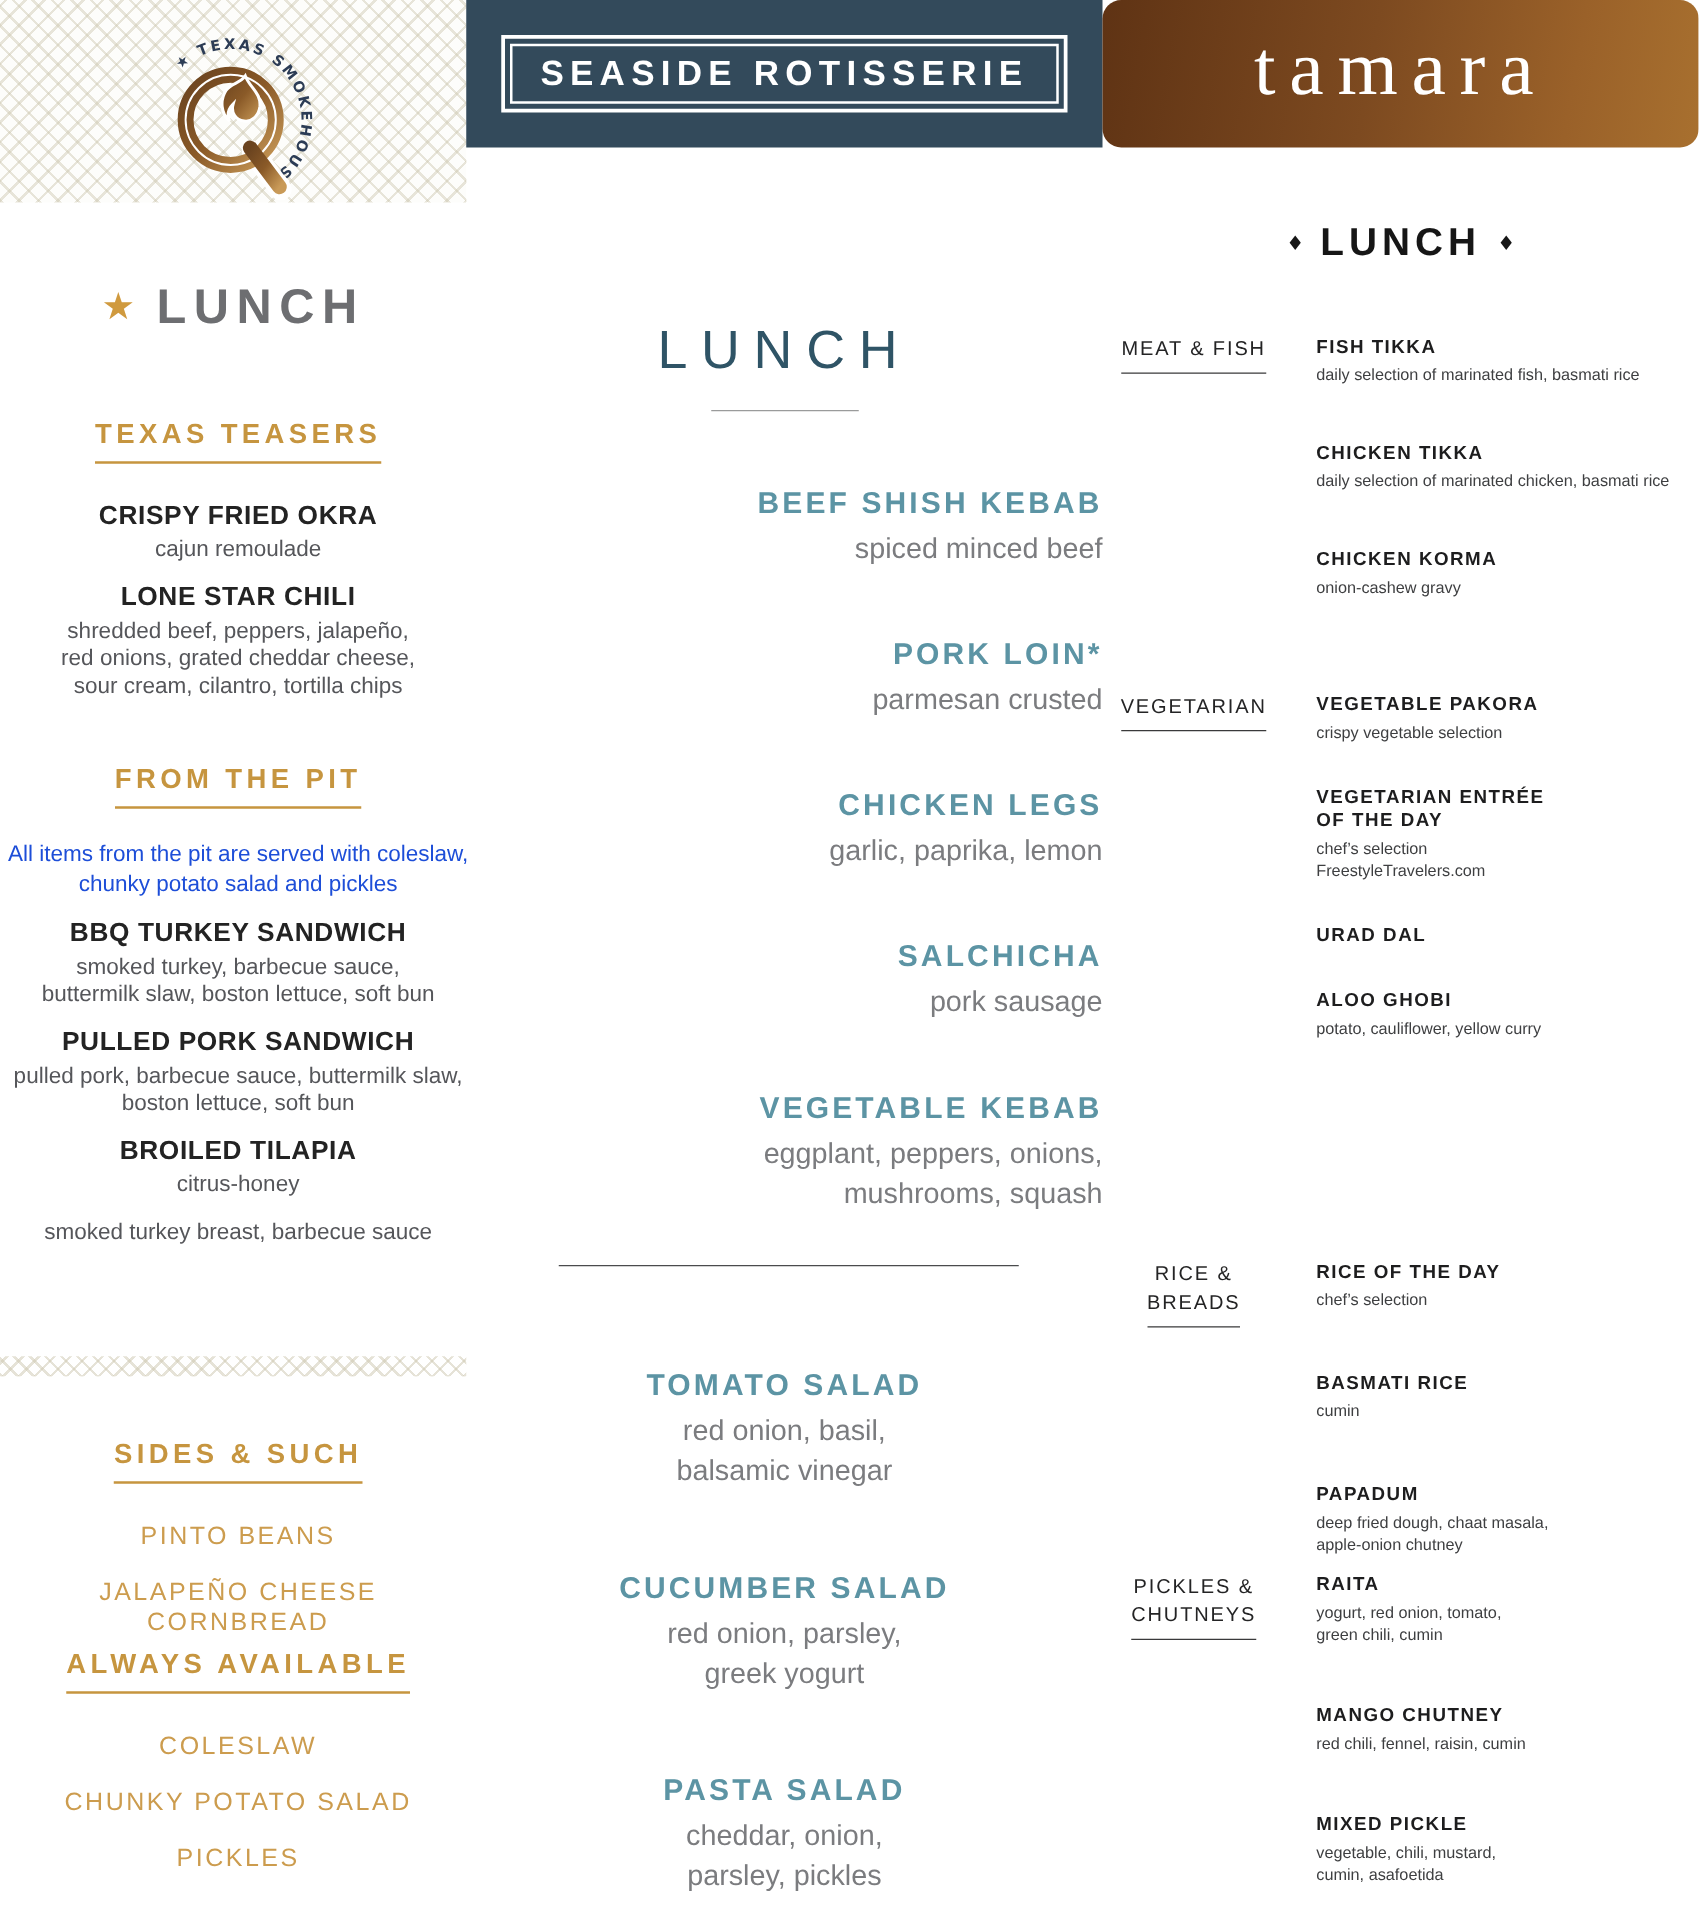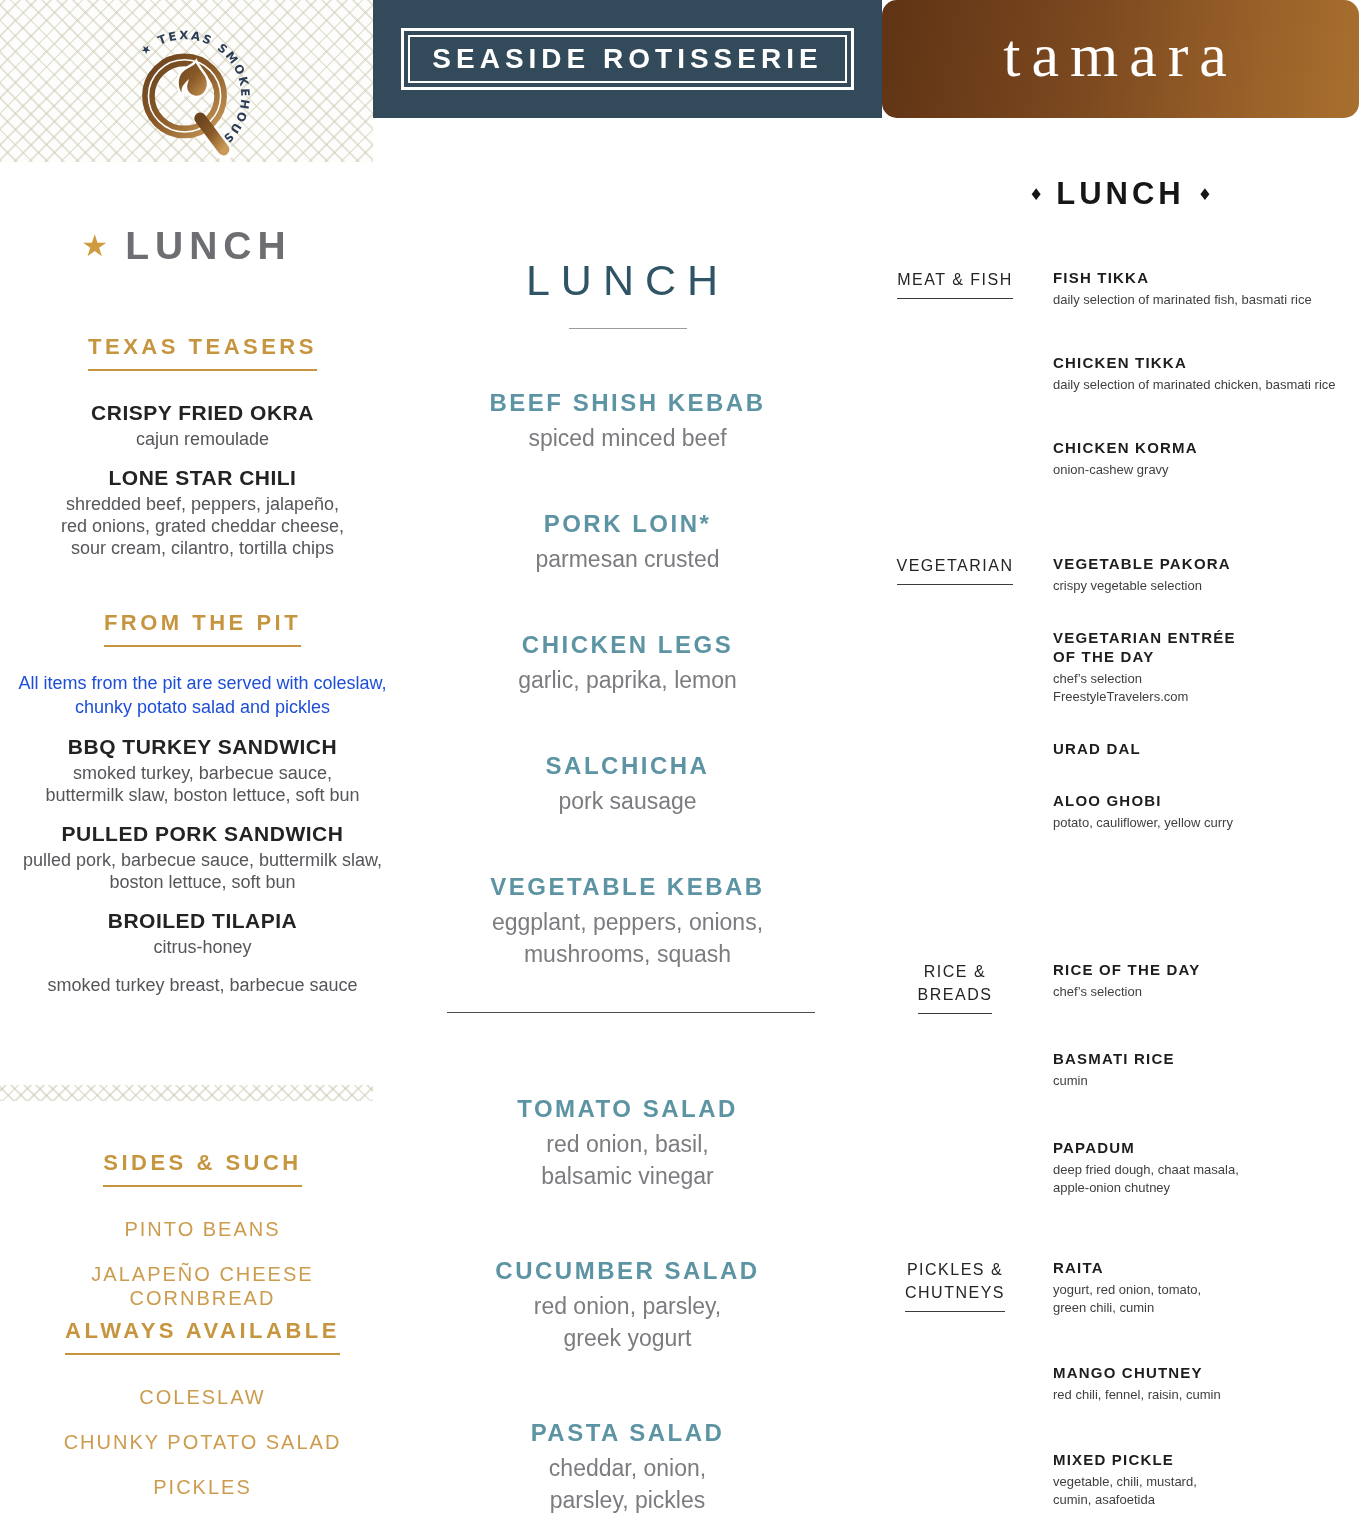--- a/index.html
+++ b/index.html
@@ -34,21 +34,21 @@
     font-family:"Liberation Serif",serif;font-size:62px;letter-spacing:11px;
     color:#fff;margin-top:-8px;
   }
   .q-logo{margin-top:12px;}
 
   
   .q-lunch{position:absolute;left:0;top:224px;width:373px;display:flex;align-items:center;justify-content:center;gap:17px;}
   .q-lunch .star{font-family:"DejaVu Sans",sans-serif;font-size:30px;color:#D09A3E;line-height:1;}
   .q-lunch .word{font-size:39px;font-weight:700;letter-spacing:6px;color:#6D6E71;}
 
-  .sec{position:absolute;left:16px;width:373px;text-align:center;}
+  .sec{position:absolute;left:4px;width:373px;text-align:center;}
   .gold-title{
     display:inline-block;margin:0;font-size:22px;font-weight:700;letter-spacing:3.5px;
     color:#C6953F;padding-bottom:9px;border-bottom:2px solid #C6953F;
   }
   .sec-texas{top:334px;}
   .sec-pit{top:610px;}
   .sec-sides{top:1150px;}
   .sec-always{top:1318px;}
   .mi{margin-top:16px;}
   .mi-first{margin-top:30px;}
@@ -63,37 +63,37 @@
     background-image:
       repeating-linear-gradient(45deg, rgba(205,199,176,.5) 0 2px, transparent 2px 9px),
       repeating-linear-gradient(-45deg, rgba(205,199,176,.5) 0 2px, transparent 2px 9px);
   }
 
   
   .mid-block{position:absolute;left:373px;width:509px;text-align:center;}
   .mid-title-block{top:256px;}
   .mid-title{margin:0;font-size:43px;font-weight:400;letter-spacing:11px;color:#2F5466;}
   .mid-underline{display:block;width:118px;border-bottom:1.5px solid #9A9B9B;margin:23px auto 0;}
-  .mid-items{top:388px;}
+  .mid-items{top:388px;text-align:right;}
   .mid-salads{top:1094px;}
   .md{margin-bottom:55px;}
   .md-s{margin-bottom:64px;}
   .md-name{font-size:24px;font-weight:700;letter-spacing:2.5px;color:#5C94A4;line-height:30px;}
   .md-desc{font-size:23px;color:#7B7C7F;line-height:32px;margin-top:4px;white-space:pre-line;}
   .mid-divider{position:absolute;left:447px;top:1012px;width:368px;border-top:1.5px solid #4A4B4D;}
 
   
   .t-lunch{position:absolute;left:882px;top:176px;width:477px;display:flex;align-items:center;justify-content:center;gap:13px;}
   .t-diamond{font-family:"DejaVu Sans",sans-serif;font-size:16px;color:#161616;}
   .t-lunch-word{font-size:31px;font-weight:700;letter-spacing:4px;color:#161616;}
 
   .t-sec{position:absolute;left:890px;display:flex;align-items:flex-start;}
   .t-sec-meat{top:268px;}
   .t-sec-veg{top:554px;}
-  .t-sec-rice{top:960px;}
+  .t-sec-rice{top:1008px;}
   .t-sec-pickles{top:1258px;}
   .t-label-cell{width:130px;flex:none;text-align:center;}
   .t-label{
     display:inline-block;font-size:16px;font-weight:400;letter-spacing:1.5px;color:#242425;
     line-height:23px;padding-bottom:7px;border-bottom:1.5px solid #3A3A3B;white-space:pre-line;
   }
   .t-items{margin-left:33px;width:306px;text-align:left;}
   .t-item{margin-bottom:44px;}
   .t-sec-veg .t-item{margin-bottom:33px;}
   .t-sec-rice .t-item{margin-bottom:48px;}

